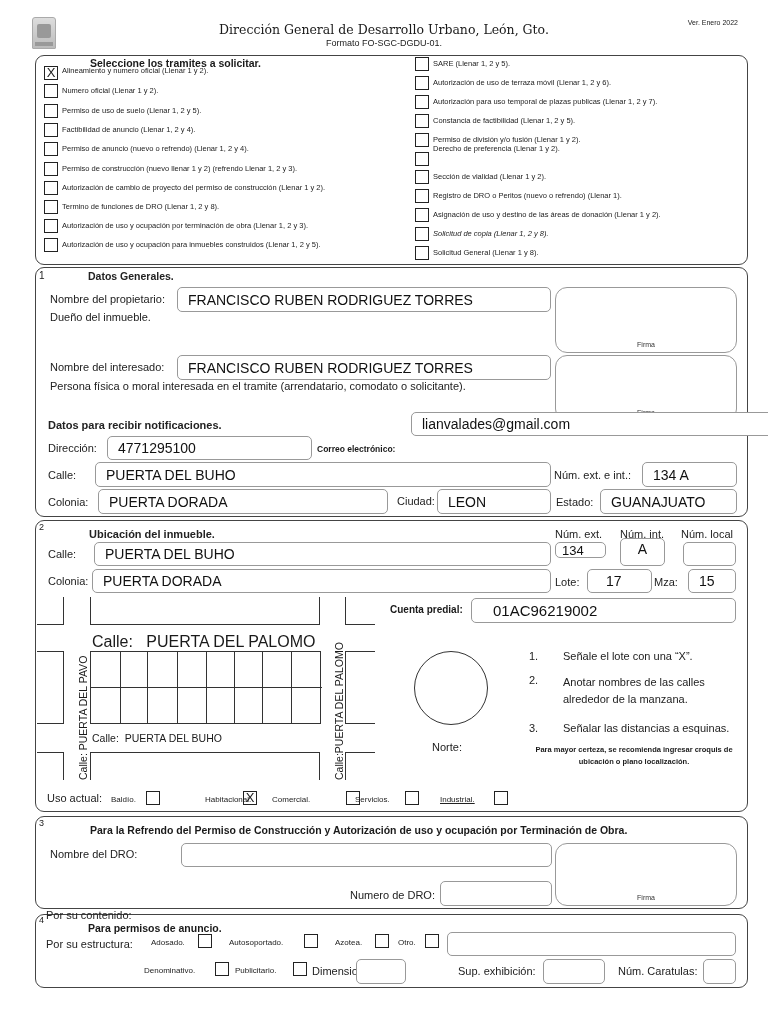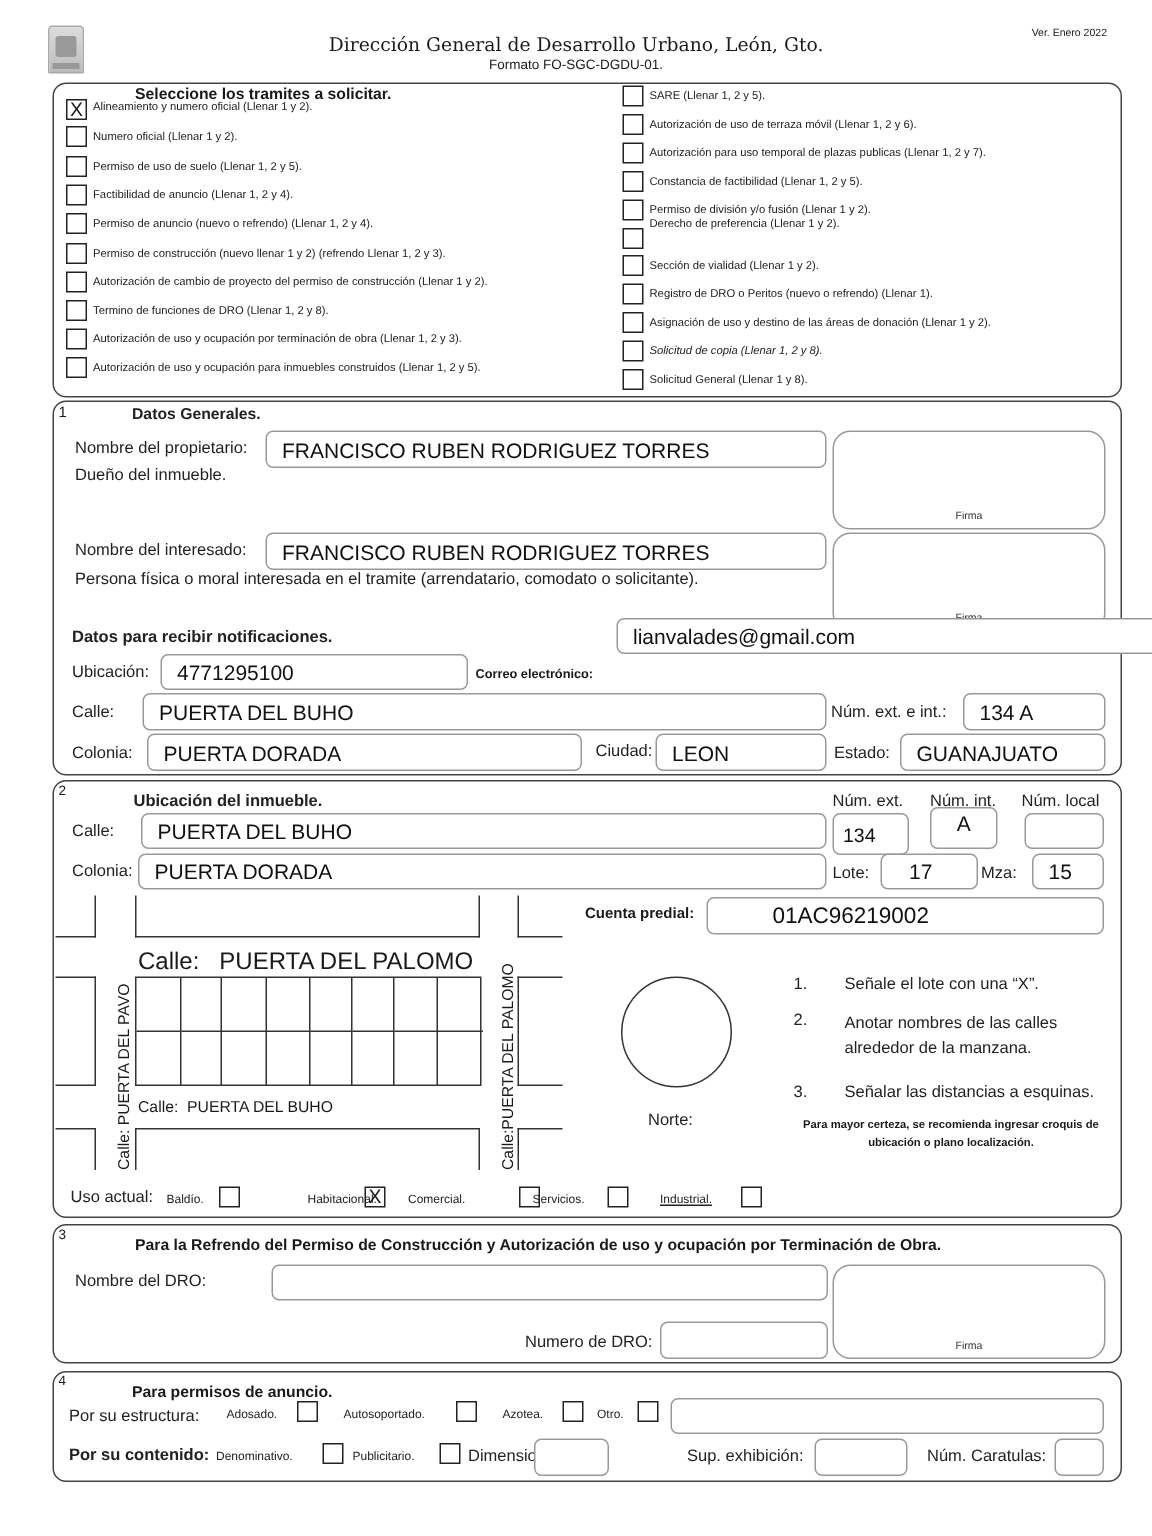--- a/index.html
+++ b/index.html
@@ -94,21 +94,21 @@
 <div class="field" style="left:177px;top:355px;width:374px;height:25px;">
     <span>FRANCISCO RUBEN RODRIGUEZ TORRES</span>
   </div>
 <div class="abs lbl" style="left:50px;top:380px;">Persona física o moral interesada en el tramite (arrendatario, comodato o solicitante).</div>
 <div class="sig" style="left:555px;top:355px;width:182px;height:66px;">
     <span>Firma</span>
   </div>
 
 <div class="abs bold lbl" style="left:48px;top:419px;">Datos para recibir notificaciones.</div>
 
-<div class="abs lbl" style="left:48px;top:442px;">Ubicación:</div>
+<div class="abs lbl" style="left:48px;top:442px;">Dirección:</div>
 <div class="field" style="left:107px;top:436px;width:205px;height:24px;">
     <span>4771295100</span>
   </div>
 <div class="abs bold" style="left:317px;top:444px;font-size:8.5px;">Correo electrónico:</div>
 <div class="field" style="left:411px;top:412px;width:384px;height:24px;">
     <span>lianvalades@gmail.com</span>
   </div>
 
 <div class="abs lbl" style="left:48px;top:469px;">Calle:</div>
 <div class="field" style="left:95px;top:462px;width:456px;height:25px;">
@@ -136,21 +136,21 @@
 <div class="num" style="left:39px;top:522px;font-size:9px;">2</div>
 <div class="abs bold lbl" style="left:89px;top:528px;">Ubicación del inmueble.</div>
 <div class="abs lbl" style="left:555px;top:528px;">Núm. ext.</div>
 <div class="abs lbl" style="left:620px;top:528px;">Núm. int.</div>
 <div class="abs lbl" style="left:681px;top:528px;">Núm. local</div>
 
 <div class="abs lbl" style="left:48px;top:548px;">Calle:</div>
 <div class="field" style="left:94px;top:542px;width:457px;height:24px;">
     <span>PUERTA DEL BUHO</span>
   </div>
-<div class="field" style="left:555px;top:542px;width:51px;height:28px;padding-left:6px;font-size:13px;">
+<div class="field" style="left:555px;top:542px;width:51px;height:16px;padding-left:6px;font-size:13px;">
     <span>134</span>
   </div>
 <div class="field" style="left:620px;top:538px;width:45px;height:28px;justify-content:center;padding-left:0;align-items:flex-start;padding-top:2px;">
     <span>A</span>
   </div>
 <div class="field" style="left:683px;top:542px;width:53px;height:24px;">
     <span></span>
   </div>
 
 <div class="abs lbl" style="left:48px;top:575px;">Colonia:</div>
@@ -160,21 +160,21 @@
 <div class="abs lbl" style="left:555px;top:576px;">Lote:</div>
 <div class="field" style="left:587px;top:569px;width:65px;height:24px;padding-left:18px;">
     <span>17</span>
   </div>
 <div class="abs lbl" style="left:654px;top:576px;">Mza:</div>
 <div class="field" style="left:688px;top:569px;width:48px;height:24px;">
     <span>15</span>
   </div>
 
 <div class="abs bold" style="left:390px;top:604px;font-size:10px;">Cuenta predial:</div>
-<div class="field" style="left:471px;top:598px;width:265px;height:25px;padding-left:43px;font-size:15px;">
+<div class="field" style="left:471px;top:598px;width:265px;height:25px;padding-left:21px;font-size:15px;">
     <span>01AC96219002</span>
   </div>
 
 <div>
 
   <div class="abs" style="left:37px;top:597px;width:27px;height:28px;border-right:1px solid #333;border-bottom:1px solid #333;"></div>
   <div class="abs" style="left:90px;top:597px;width:230px;height:28px;border-left:1px solid #333;border-right:1px solid #333;border-bottom:1px solid #333;"></div>
   <div class="abs" style="left:345px;top:597px;width:30px;height:28px;border-left:1px solid #333;border-bottom:1px solid #333;"></div>
 
   <div class="abs" style="left:37px;top:651px;width:27px;height:73px;border-top:1px solid #333;border-right:1px solid #333;border-bottom:1px solid #333;"></div>
@@ -259,21 +259,21 @@
     <div class="cbl" style="left: 229px; top: 938px; font-size: 8px;">Autosoportado.</div>
     <div class="cb" style="left: 375px; top: 934px;"></div>
     <div class="cbl" style="left: 335px; top: 938px; font-size: 8px;">Azotea.</div>
     <div class="cb" style="left: 425px; top: 934px;"></div>
     <div class="cbl" style="left: 398px; top: 938px; font-size: 8px;">Otro.</div>
   </div>
 <div class="field" style="left:447px;top:932px;width:289px;height:24px;">
     <span></span>
   </div>
 
-<div class="abs lbl" style="left:46px;top:964px;font-weight:bold;">Por su contenido:</div>
+<div class="abs lbl" style="left:46px;top:909px;">Por su contenido:</div>
 <div id="cont-row">
     <div class="cb" style="left: 215px; top: 962px;"></div>
     <div class="cbl" style="left: 144px; top: 966px; font-size: 8px;">Denominativo.</div>
     <div class="cb" style="left: 293px; top: 962px;"></div>
     <div class="cbl" style="left: 235px; top: 966px; font-size: 8px;">Publicitario.</div>
   </div>
 <div class="abs lbl" style="left:312px;top:965px;">Dimensiones:</div>
 <div class="field" style="left:356px;top:959px;width:50px;height:25px;">
     <span></span>
   </div>

